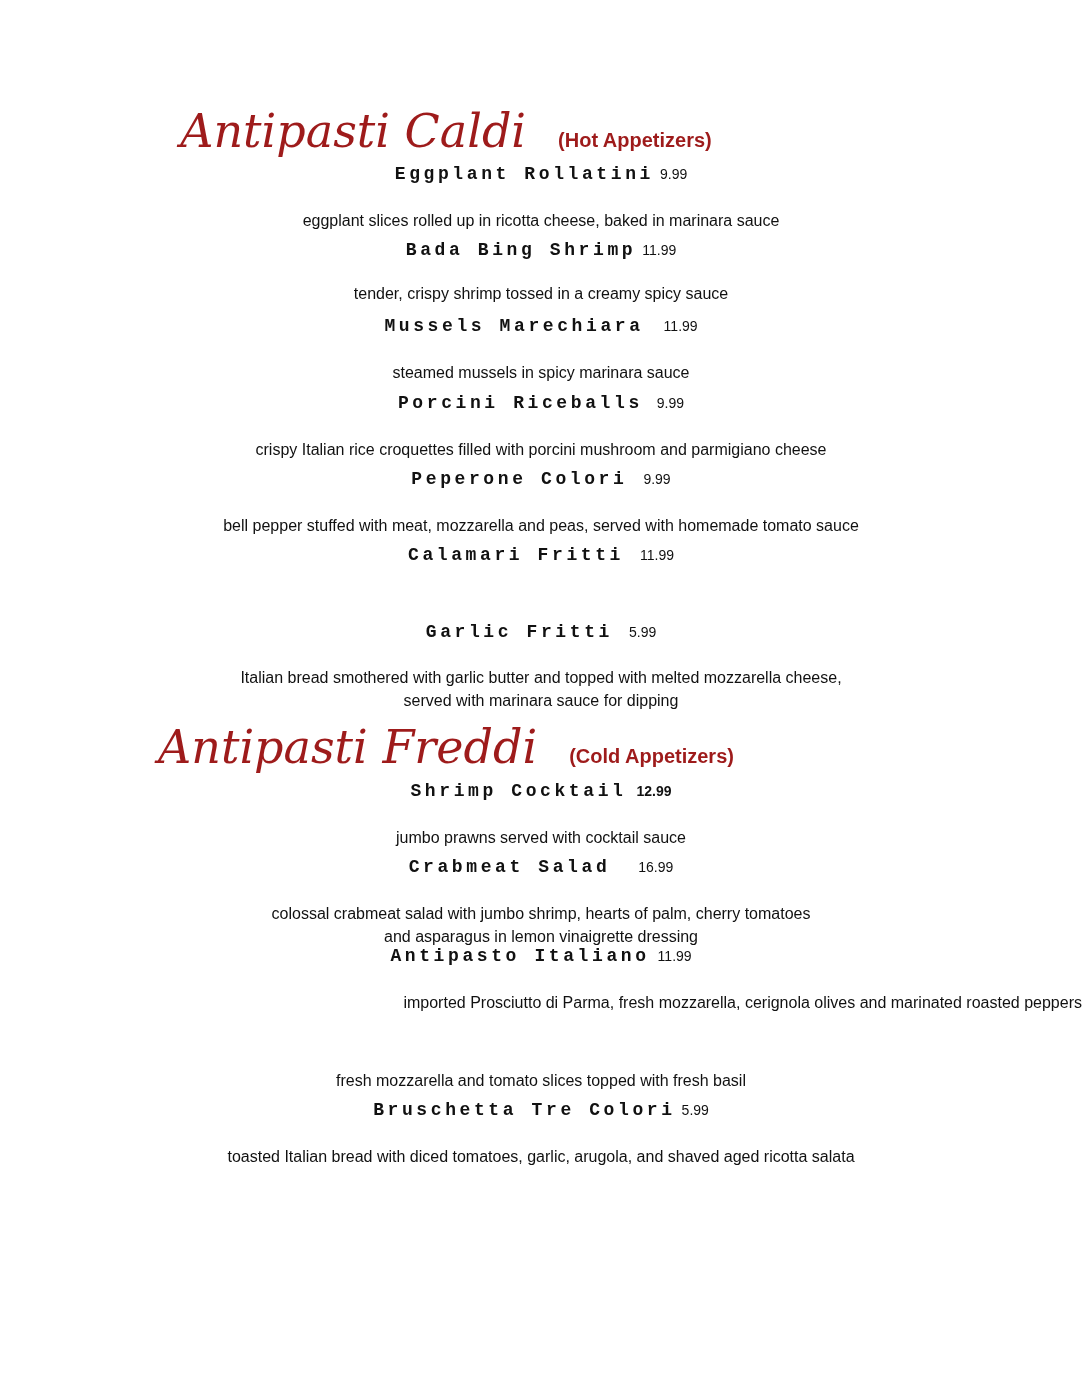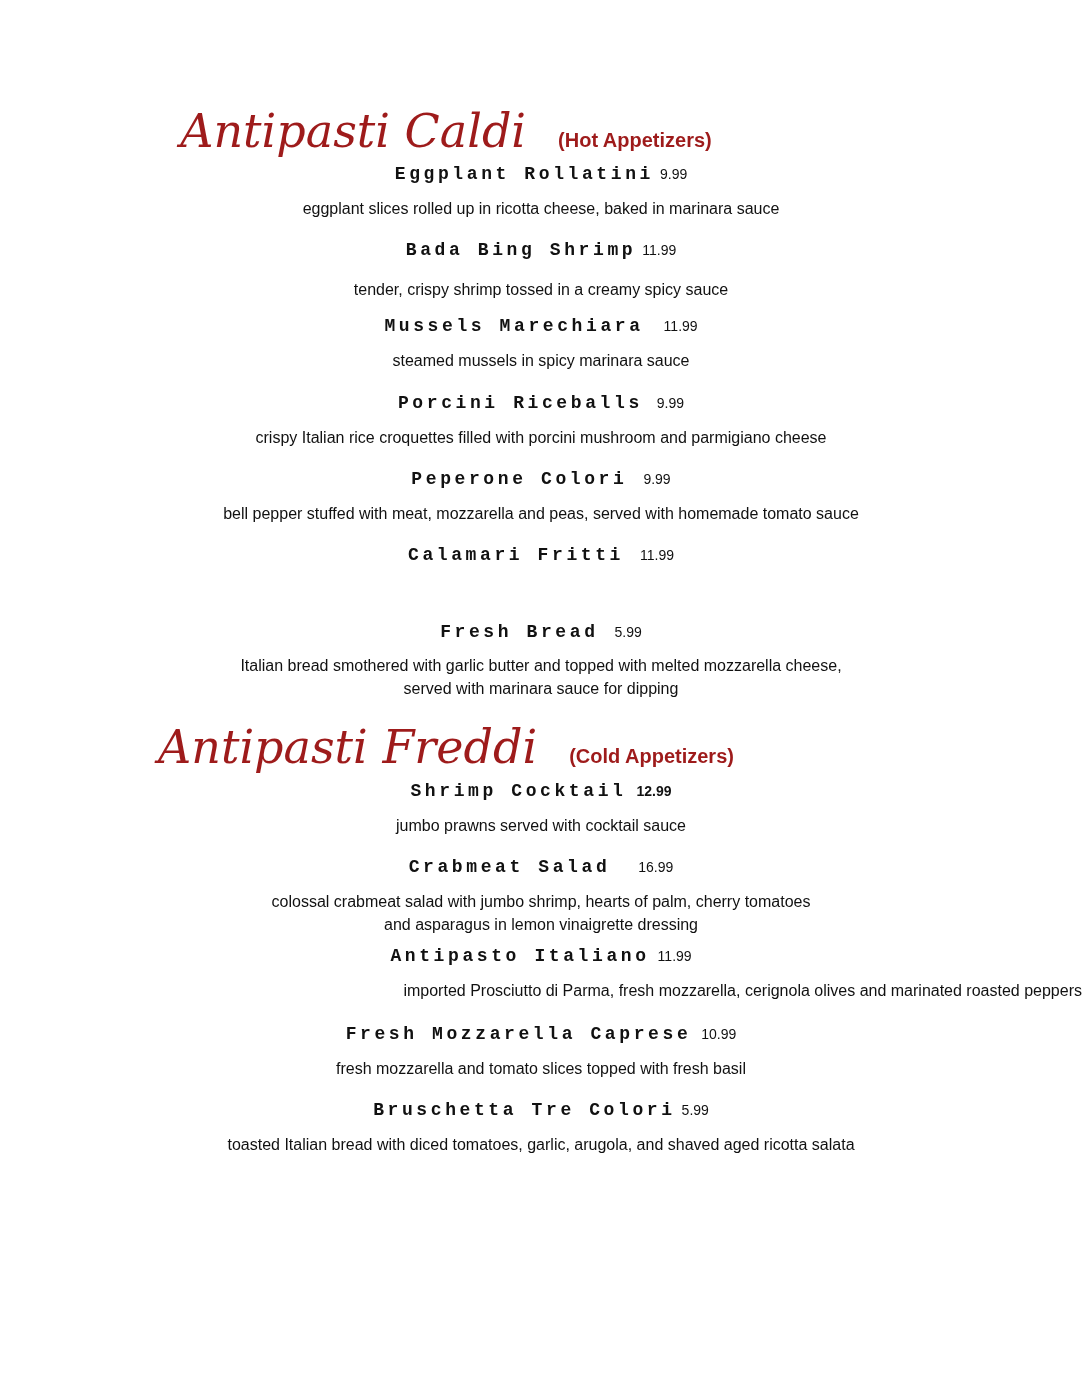--- a/index.html
+++ b/index.html
@@ -21,42 +21,42 @@
     }
     .item-name {
       font-family: Liberation Mono, monospace; font-weight: bold; font-size: 18px;
       letter-spacing: 3.6px; color: #111;
     }
     .item-price {
       font-family: "Liberation Sans", sans-serif; font-size: 14px; color: #111; margin-left: 6px;
     }
     .item-desc {
       position: absolute; left: 0; width: 1082px; text-align: center;
-      font-family: "Liberation Sans", sans-serif; font-size: 16px; line-height: 23px; color: #111;
+      font-family: "Liberation Sans", sans-serif; font-size: 16px; line-height: 23px; color: #111; margin-top: 12px;
     }
   </style>
 </head>
 <body>
 
 <div class="page">
 
   <div class="section-title" style="top:104px;">
     <span class="script">Antipasti Caldi</span>
     <span class="subtitle">(Hot Appetizers)</span>
   </div>
 
   <div class="item-name-line" style="top:164px;">
     <span class="item-name">Eggplant Rollatini</span><span class="item-price">9.99</span>
   </div>
   <div class="item-desc" style="top:197px;">eggplant slices rolled up in ricotta cheese, baked in marinara sauce</div>
 
   <div class="item-name-line" style="top:240px;">
     <span class="item-name">Bada Bing Shrimp</span><span class="item-price">11.99</span>
   </div>
-  <div class="item-desc" style="top:278px;">tender, crispy shrimp tossed in a creamy spicy sauce</div>
+  <div class="item-desc" style="top:270px;">tender, crispy shrimp tossed in a creamy spicy sauce</div>
 
   <div class="item-name-line" style="top:316px;">
     <span class="item-name">Mussels Marechiara</span><span class="item-price" style="margin-left:20px;">11.99</span>
   </div>
   <div class="item-desc" style="top:349px;">steamed mussels in spicy marinara sauce</div>
 
   <div class="item-name-line" style="top:393px;">
     <span class="item-name">Porcini Riceballs</span><span class="item-price" style="margin-left:14px;">9.99</span>
   </div>
   <div class="item-desc" style="top:426px;">crispy Italian rice croquettes filled with porcini mushroom and parmigiano cheese</div>
@@ -64,21 +64,21 @@
   <div class="item-name-line" style="top:469px;">
     <span class="item-name">Peperone Colori</span><span class="item-price" style="margin-left:16px;">9.99</span>
   </div>
   <div class="item-desc" style="top:502px;">bell pepper stuffed with meat, mozzarella and peas, served with homemade tomato sauce</div>
 
   <div class="item-name-line" style="top:545px;">
     <span class="item-name">Calamari Fritti</span><span class="item-price" style="margin-left:16px;">11.99</span>
   </div>
 
   <div class="item-name-line" style="top:622px;">
-    <span class="item-name">Fresh Bread</span><span class="item-price" style="margin-left:16px;">5.99</span>
+    <span class="item-name">Garlic Fritti</span><span class="item-price" style="margin-left:16px;">5.99</span>
   </div>
   <div class="item-desc" style="top:654px;">Italian bread smothered with garlic butter and topped with melted mozzarella cheese,</div>
   <div class="item-desc" style="top:677px;">served with marinara sauce for dipping</div>
 
   <div class="section-title" style="top:720px;">
     <span class="script">Antipasti Freddi</span>
     <span class="subtitle">(Cold Appetizers)</span>
   </div>
 
   <div class="item-name-line" style="top:781px;">
@@ -90,23 +90,20 @@
     <span class="item-name">Crabmeat Salad</span><span class="item-price" style="margin-left:28px;">16.99</span>
   </div>
   <div class="item-desc" style="top:890px;">colossal crabmeat salad with jumbo shrimp, hearts of palm, cherry tomatoes</div>
   <div class="item-desc" style="top:913px;">and asparagus in lemon vinaigrette dressing</div>
 
   <div class="item-name-line" style="top:946px;">
     <span class="item-name">Antipasto Italiano</span><span class="item-price" style="margin-left:8px;">11.99</span>
   </div>
   <div class="item-desc" style="top:979px;text-align:right;">imported Prosciutto di Parma, fresh mozzarella, cerignola olives and marinated roasted peppers</div>
 
-  <div class="item-name-line" style="top:1024px;">
-    <span class="item-name">Fresh Mozzarella Caprese</span><span class="item-price" style="margin-left:10px;">10.99</span>
-  </div>
   <div class="item-desc" style="top:1057px;">fresh mozzarella and tomato slices topped with fresh basil</div>
 
   <div class="item-name-line" style="top:1100px;">
     <span class="item-name">Bruschetta Tre Colori</span><span class="item-price" style="margin-left:6px;">5.99</span>
   </div>
   <div class="item-desc" style="top:1133px;">toasted Italian bread with diced tomatoes, garlic, arugola, and shaved aged ricotta salata</div>
 
 </div>
 
 </body></html>

